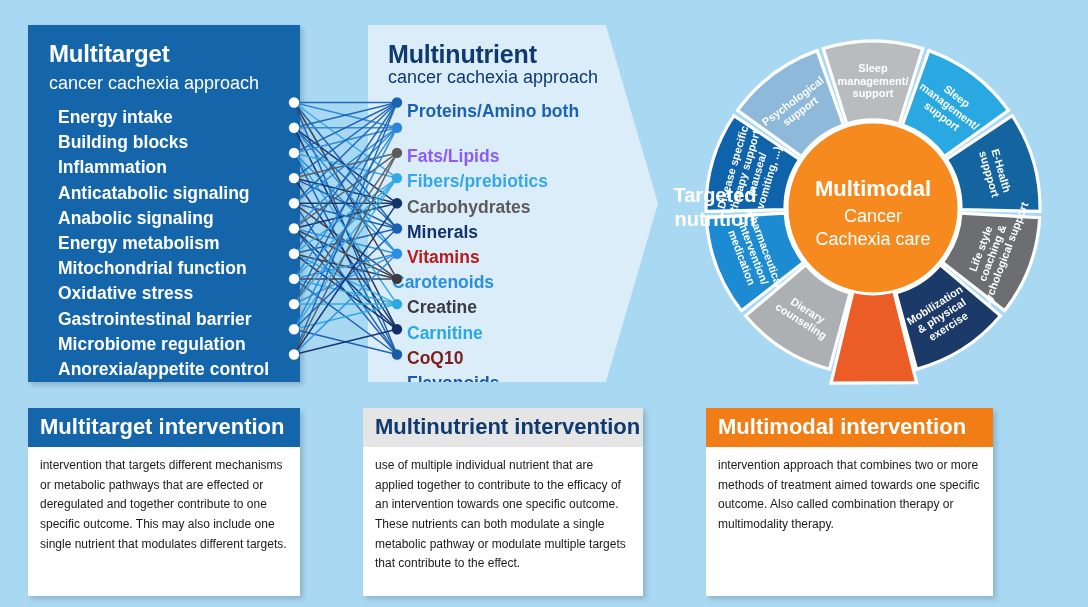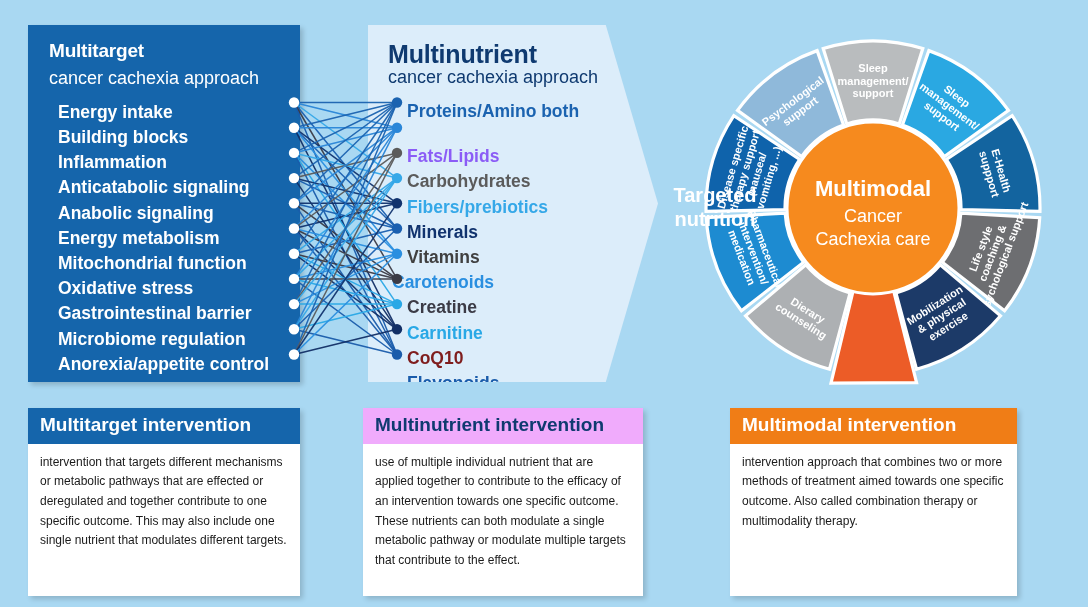--- a/index.html
+++ b/index.html
@@ -11,21 +11,21 @@
   }
   .stage{position:absolute;inset:0;}
 
   
   #multitarget-panel{
     position:absolute;left:28px;top:25px;width:272px;height:357px;
     background:#1565ab;
     box-shadow:3px 3px 5px rgba(0,0,0,.18);
   }
   #multitarget-panel .p-title{
-    color:#ffffff;font-size:19px;font-weight:bold;
+    color:#ffffff;font-size:24px;font-weight:bold;
     margin:16px 0 8px 21px;line-height:1.05;letter-spacing:-.2px;
   }
   #multitarget-panel .p-sub{
     color:#ffffff;font-size:18px;margin:1px 0 0 21px;line-height:1.1;
   }
   #multitarget-panel .mt-list{list-style:none;margin:11px 0 0 0;padding:0;}
   #multitarget-panel .mt-list li{
     color:#ffffff;font-size:17.5px;font-weight:bold;
     margin-left:30px;line-height:25.2px;white-space:nowrap;
   }
@@ -64,31 +64,31 @@
   .hub-line{fill:#ffffff;font-size:18px;font-family:"Liberation Sans",sans-serif;}
   .arrow-label{fill:#ffffff;font-size:20px;font-weight:bold;font-family:"Liberation Sans",sans-serif;}
 
   
   .def-card{
     position:absolute;top:408px;
     box-shadow:3px 3px 5px rgba(0,0,0,.17);
     background:#ffffff;
   }
   .def-card .def-head{
-    font-size:19px;font-weight:bold;padding:7px 0 8px 12px;line-height:1.1;
+    font-size:22px;font-weight:bold;padding:7px 0 8px 12px;line-height:1.1;
   }
   .def-card .def-body{
     font-size:12px;color:#1a1a1a;line-height:19.6px;
     padding:9px 12px 10px 12px;
   }
   #def-multitarget{left:28px;width:272px;height:188px;}
   #def-multitarget .def-head{background:#1565ab;color:#ffffff;}
   #def-multinutrient{left:363px;width:280px;height:188px;}
-  #def-multinutrient .def-head{background:#f0abfc;color:#0f3a70;}
-  #def-multimodal{left:706px;width:287px;height:188px;margin-left:24px;}
+  #def-multinutrient .def-head{background:#e5e5e5;color:#0f3a70;}
+  #def-multimodal{left:706px;width:287px;height:188px;}
   #def-multimodal .def-head{background:#f07d16;color:#ffffff;}
 </style>
 </head>
 <body>
 
 <div class="stage">
 
   <div id="multitarget-panel">
     <div class="p-title">Multitarget</div>
     <div class="p-sub">cancer cachexia approach</div>
@@ -106,24 +106,24 @@
         <li>Anorexia/appetite control</li>
       </ul>
   </div>
 
   <div id="multinutrient-panel">
     <div class="p-title">Multinutrient</div>
     <div class="p-sub">cancer cachexia approach</div>
     <ul class="mn-list" id="mn-list">
         <li style="color: rgb(27, 99, 176);">Proteins/Amino both</li>
         <li style="color: #8b5cf6; margin-top: 20px;">Fats/Lipids</li>
+        <li style="color: rgb(53, 168, 232);">Fibers/prebiotics</li>
         <li style="color: rgb(91, 91, 91);">Carbohydrates</li>
-        <li style="color: rgb(53, 168, 232);">Fibers/prebiotics</li>
         <li style="color: rgb(17, 51, 110);">Minerals</li>
-        <li style="color: #404040;">Vitamins</li>
+        <li style="color: #b91c1c;">Vitamins</li>
         <li style="color: rgb(42, 143, 224); margin-left: 24px;">Carotenoids</li>
         <li style="color: rgb(59, 59, 70);">Creatine</li>
         <li style="color: rgb(41, 168, 230);">Carnitine</li>
         <li style="color: #7f1d1d;">CoQ10</li>
         <li style="color: rgb(26, 92, 171);">Flavonoids</li>
       </ul>
   </div>
 
   <svg id="link-graph">
       <line x1="294" y1="102.5" x2="397" y2="102.5" stroke="#1b63b0" stroke-width="1.5" opacity="0.95"></line>

